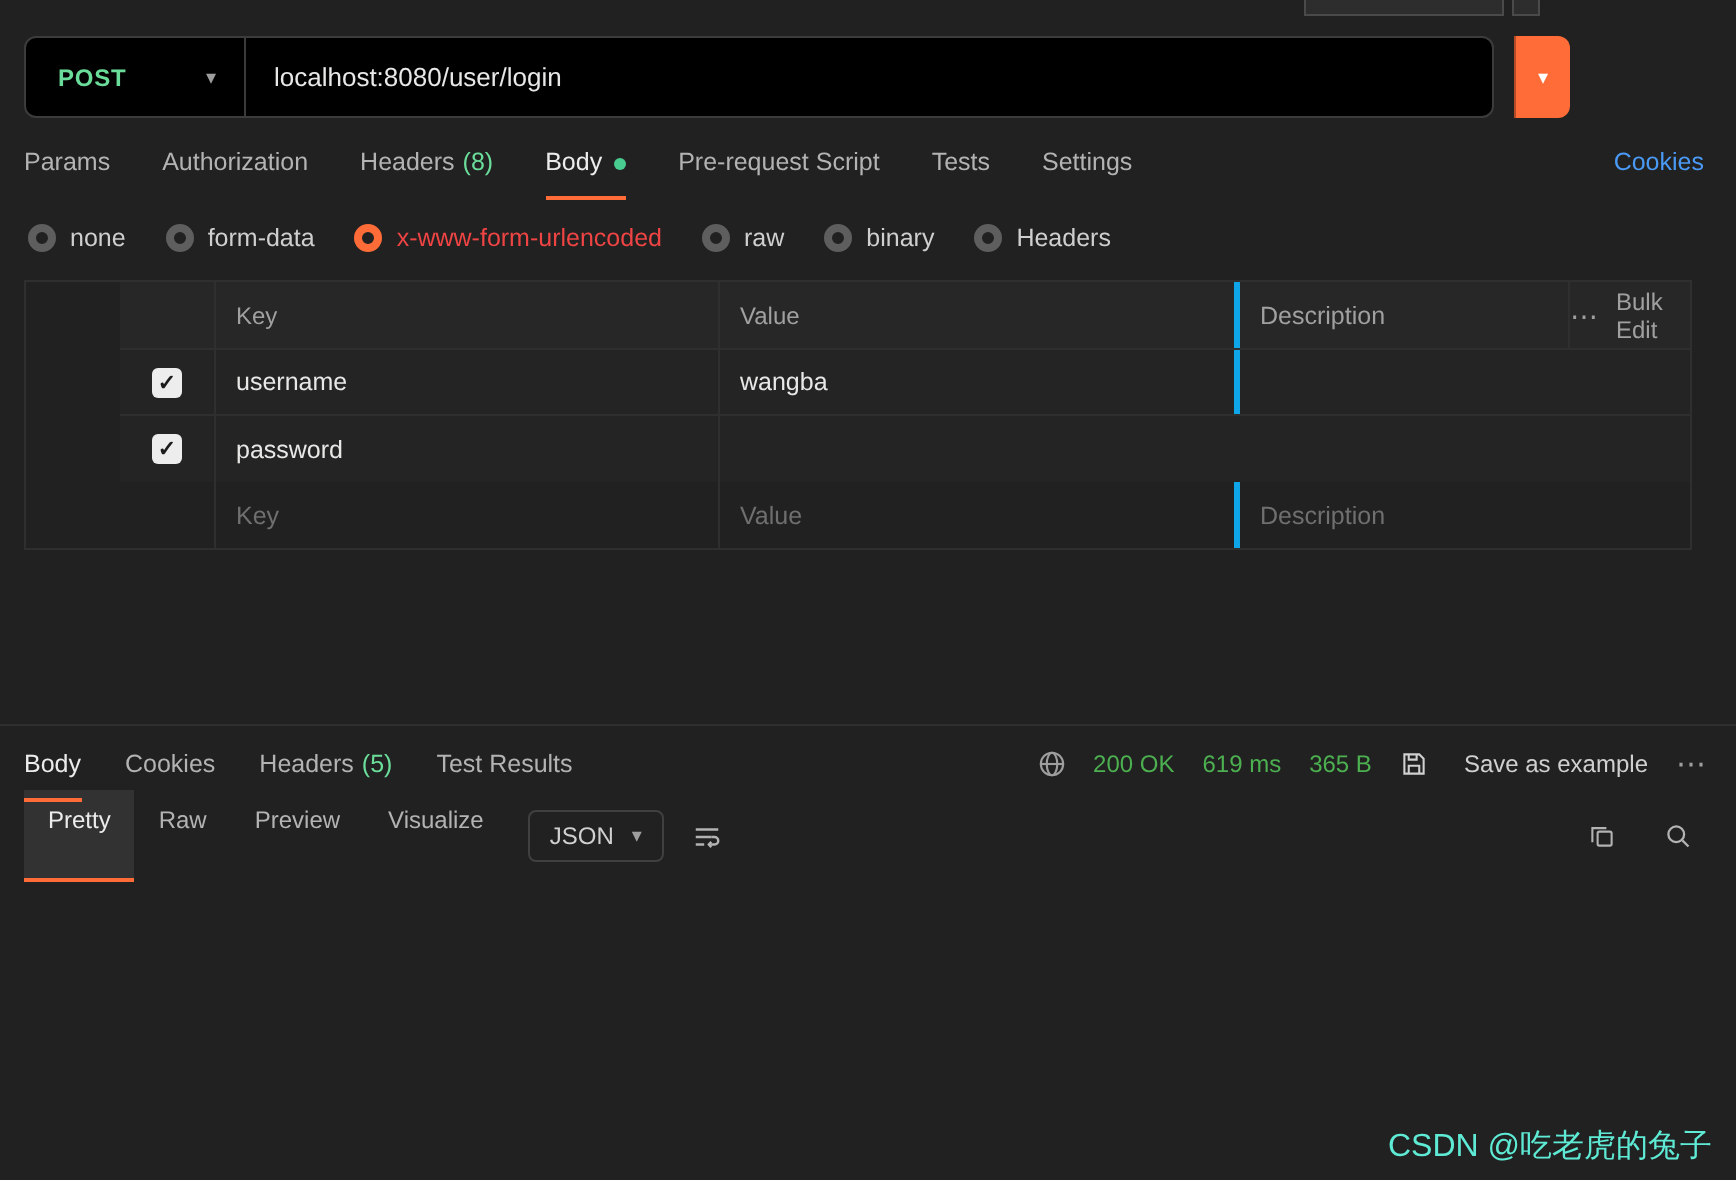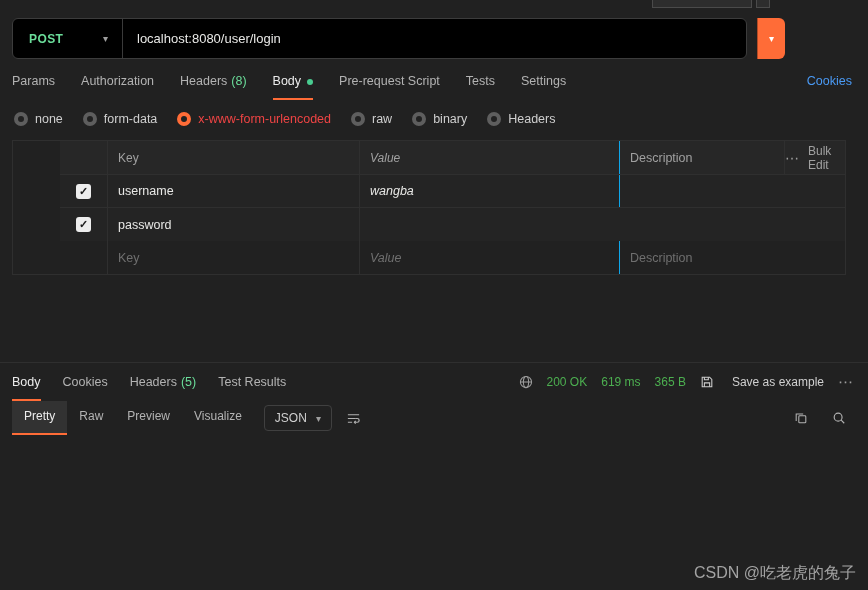--- a/index.html
+++ b/index.html
@@ -45,21 +45,21 @@
   .radio-opt.selected{color:#ef4444;}
 
   
   .kv-table{position:absolute;left:12px;top:140px;width:834px;border:1px solid #2f2f2f;padding-left:47px;}
   .kv-row{display:flex;height:33px;border-bottom:1px solid #2f2f2f;align-items:stretch;background:#242424;}
   .kv-row:last-child{border-bottom:none;}
   .kv-head{height:34px;background:#272727;color:#a0a0a0;font-size:12px;}
   .kv-placeholder{background:#212121;}
   .c-check{width:48px;border-right:1px solid #2f2f2f;display:flex;align-items:center;justify-content:center;flex:none;}
   .c-key{width:252px;border-right:1px solid #2f2f2f;display:flex;align-items:center;padding-left:10px;font-size:12.5px;flex:none;}
-  .c-val{width:260px;border-right:1px solid #0ea5e9;display:flex;align-items:center;padding-left:10px;font-size:12.5px;flex:none;font-style:italic;}
+  .c-val{width:260px;border-right:3px solid #0ea5e9;display:flex;align-items:center;padding-left:10px;font-size:12.5px;flex:none;}
   .c-desc{flex:1;display:flex;align-items:center;padding-left:10px;font-size:12.5px;}
   .kv-head .c-key,.kv-head .c-val{font-size:12px;}
   .kv-head .c-desc{flex:none;width:165px;border-right:1px solid #2f2f2f;}
   .c-bulk{flex:1;display:flex;align-items:center;justify-content:flex-end;padding-right:14px;gap:8px;color:#a0a0a0;font-size:12px;cursor:pointer;}
   .dots{font-size:14px;letter-spacing:1px;color:#9e9e9e;}
   .checkbox{width:15px;height:15px;background:#ededed;border-radius:3px;display:flex;align-items:center;justify-content:center;color:#1c1c1c;font-size:11px;font-weight:700;cursor:pointer;}
   .ph{color:#6f6f6f;}
 
   
   .response{position:absolute;left:0;top:362px;width:868px;height:228px;border-top:1px solid #2f2f2f;}
@@ -68,29 +68,29 @@
   .resp-tabs .tab{padding:12px 0;}
   .resp-meta{margin-left:auto;display:flex;align-items:center;gap:14px;font-size:12px;}
   .green{color:#4caf50;}
   .meta-icon{display:flex;align-items:center;color:#9e9e9e;}
   .save-example{display:flex;align-items:center;gap:18px;color:#d0d0d0;cursor:pointer;}
   .meta-dots{color:#9e9e9e;font-size:15px;cursor:pointer;letter-spacing:1px;}
 
   .resp-toolbar{display:flex;align-items:center;height:34px;padding:0 14px 0 12px;}
   .view-tabs{display:flex;}
   .view-tab{font-size:12px;color:#b3b3b3;padding:8px 12px;cursor:pointer;}
-  .view-tab.active{color:#ececec;background:#323232;border-bottom:2px solid #ff6c37;padding-bottom:10px;}
+  .view-tab.active{color:#ececec;background:#323232;border-bottom:2px solid #ff6c37;padding-bottom:22px;}
   .format-dd{margin-left:10px;display:flex;align-items:center;gap:9px;border:1px solid #404040;border-radius:4px;padding:5px 10px;font-size:12px;color:#d0d0d0;cursor:pointer;}
   .format-dd .chev{margin-left:0;}
   .icon-btn{background:none;border:none;color:#b3b3b3;cursor:pointer;display:flex;align-items:center;padding:4px;}
   .wrap-btn{margin-left:10px;}
   .toolbar-spacer{flex:1;}
   .right-icons{display:flex;gap:16px;margin-right:4px;}
 
-  .watermark{position:absolute;right:12px;bottom:6px;font-size:16px;color:#a3a3a3;}
+  .watermark{position:absolute;right:12px;bottom:6px;font-size:16px;color:#5eead4;}
 </style>
 </head>
 <body>
 
 <div>
 
   <div>
     <div class="frag frag1"></div>
     <div class="frag frag2"></div>
   </div>

